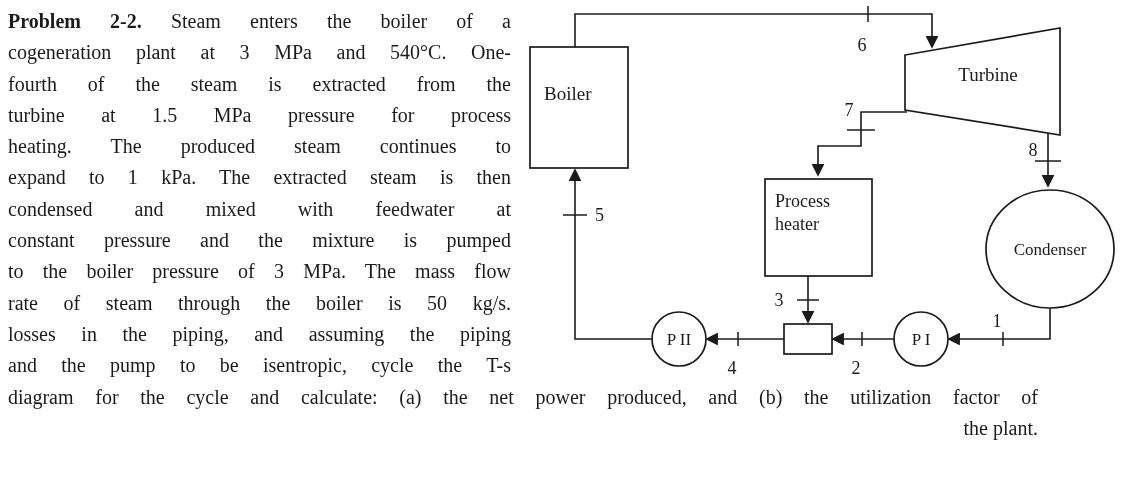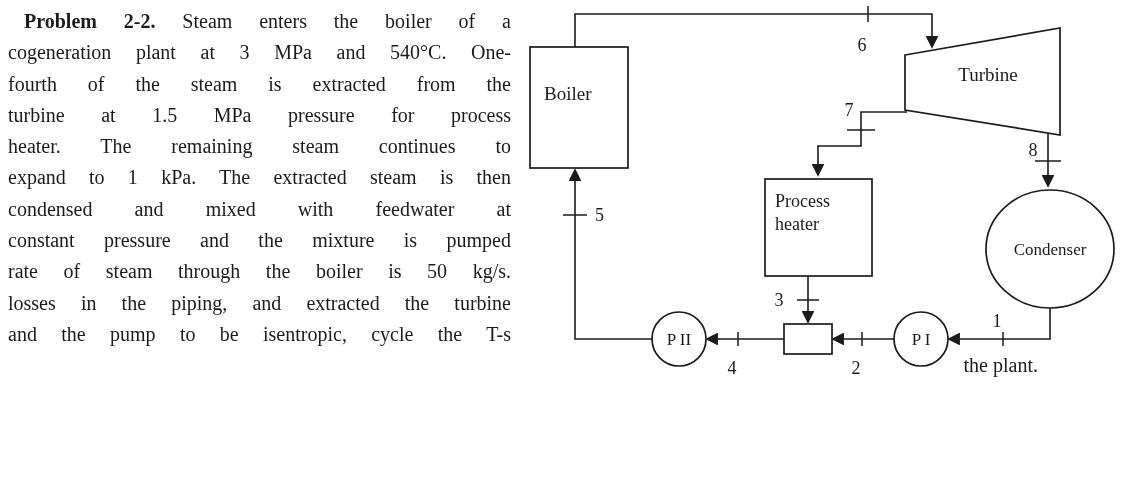--- a/index.html
+++ b/index.html
@@ -6,21 +6,21 @@
   .screen {
     position:relative; width:1127px; height:480px;
     background:#ffffff; overflow:hidden;
     font-family:"Liberation Serif", serif; color:#1b1b1b;
   }
   .problem-text { position:absolute; left:8px; top:6px; font-size:20px; line-height:31.3px; }
   .col  { width:503px; }
   .wide { width:1030px; }
   .jline { text-align:justify; text-align-last:justify; text-justify:inter-word; white-space:normal; height:31.3px; overflow:hidden; }
   .lastline { text-align:right; height:31.3px; }
-  .plabel { font-weight:bold;margin-left:16px; }
+  .plabel { font-weight:bold; }
   svg.diagram { position:absolute; left:0; top:0; width:1127px; height:480px; }
   .pipe  { stroke:#1b1b1b; stroke-width:1.6; fill:none; }
   .shape { fill:#ffffff; stroke:#1b1b1b; stroke-width:1.7; }
   .tick  { stroke:#1b1b1b; stroke-width:1.5; fill:none; }
   text   { font-family:"Liberation Serif", serif; fill:#1b1b1b; }
   .lbl19 { font-size:19px; }
   .lbl18 { font-size:18px; }
   .lbl17 { font-size:17px; }
   .num   { font-size:18px; }
 </style>
@@ -28,29 +28,31 @@
 <body>
 
 <div class="screen">
 
   <div class="problem-text">
     <div class="col">
       <div class="jline"><b class="plabel">Problem 2-2.</b><span> Steam enters the boiler of a</span></div>
       <div class="jline">cogeneration plant at 3 MPa and 540°C. One-</div>
       <div class="jline">fourth of the steam is extracted from the</div>
       <div class="jline">turbine at 1.5 MPa pressure for process</div>
-      <div class="jline">heater. The remaining steam continues to</div>
+      <div class="jline">heating. The produced steam continues to</div>
       <div class="jline">expand to 1 kPa. The extracted steam is then</div>
       <div class="jline">condensed and mixed with feedwater at</div>
       <div class="jline">constant pressure and the mixture is pumped</div>
+      <div class="jline">to the boiler pressure of 3 MPa. The mass flow</div>
       <div class="jline">rate of steam through the boiler is 50 kg/s.</div>
-      <div class="jline">losses in the piping, and extracted the turbine</div>
+      <div class="jline">losses in the piping, and assuming the piping</div>
       <div class="jline">and the pump to be isentropic, cycle the T-s</div>
     </div>
     <div class="wide">
+      <div class="jline">diagram for the cycle and calculate: (a) the net power produced, and (b) the utilization factor of</div>
       <div class="lastline">the plant.</div>
     </div>
   </div>
 
   <svg class="diagram" viewBox="0 0 1127 480">
     <defs>
       <marker id="arr" viewBox="0 0 10 10" refX="7" refY="5" markerWidth="8" markerHeight="8" orient="auto">
         <path d="M0,0 L10,5 L0,10 Z" fill="#1b1b1b"></path>
       </marker>
     </defs>

